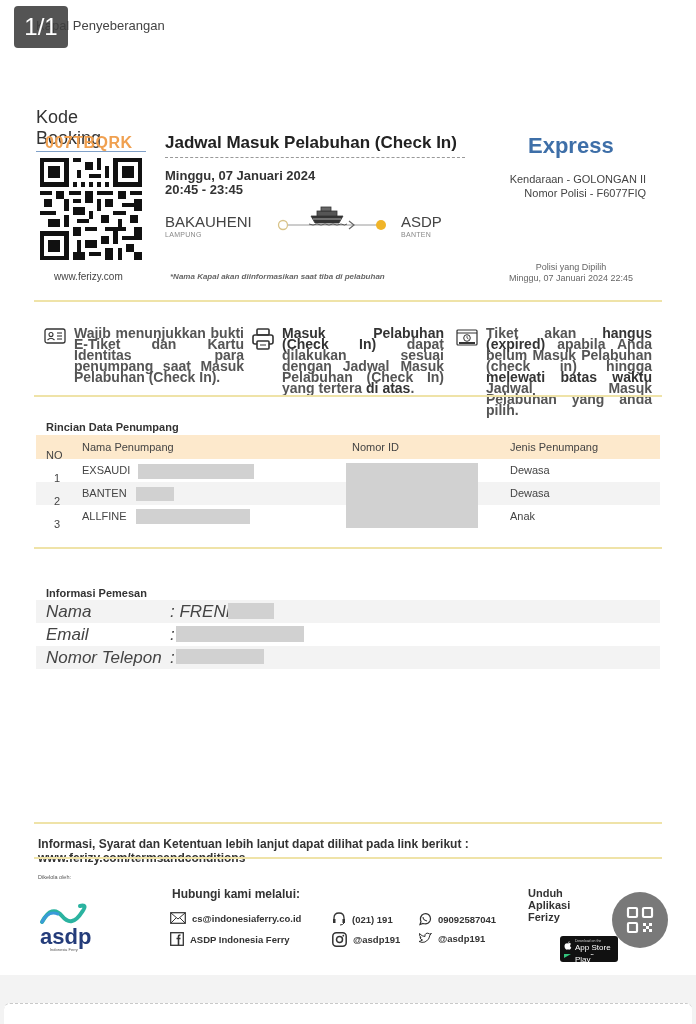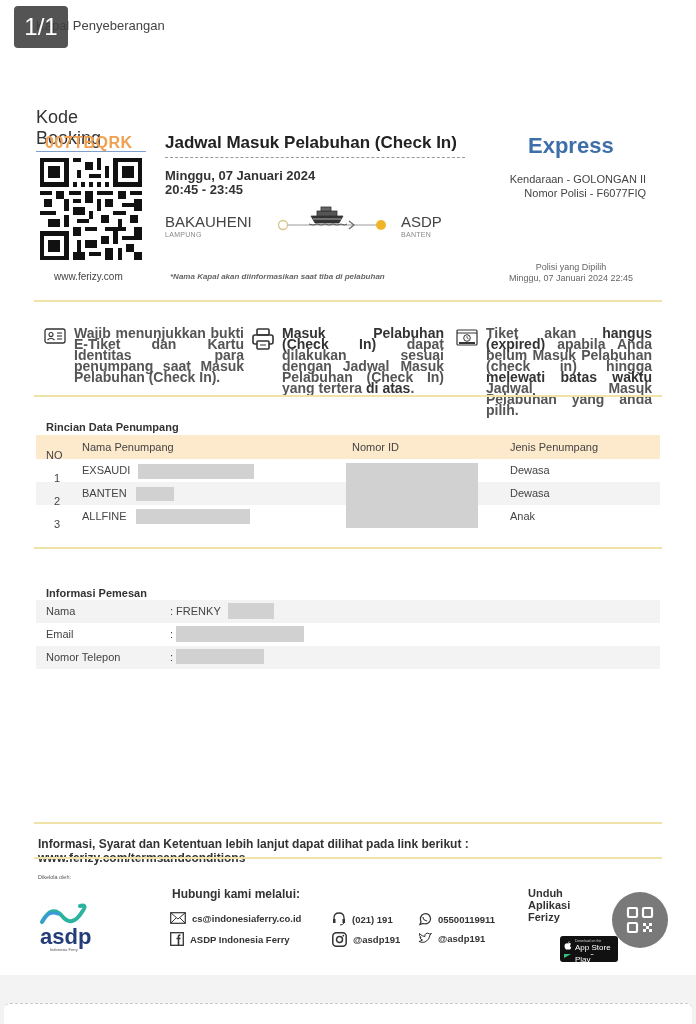--- a/index.html
+++ b/index.html
@@ -60,21 +60,21 @@
   .ptable .alt { background: #f3f3f3; }
   .ptable .c { position: absolute; top: 0; }
   .ptable .c-no { left: 10px; }
   .ptable .c-name { left: 46px; }
   .ptable .c-id { left: 316px; }
   .ptable .c-jenis { left: 474px; }
   .ptable .row .c-no { left: 18px; margin-top: 8px; }
   .ptable .head .c-no { left: 10px; }
   .redact { position: absolute; background: #d1d1d1; }
 
-  .otable { position: absolute; left: 36px; top: 600px; width: 624px; font-size: 11px; color: #444; }
+  .otable { position: absolute; left: 36px; top: 600px; width: 624px; font-size: 17px; color: #444; font-style: italic; }
   .otable .row { position: relative; height: 23px; line-height: 23px; }
   .otable .alt { background: #f3f3f3; }
   .otable .k { position: absolute; left: 10px; }
   .otable .v { position: absolute; left: 134px; }
 
   .terms { position: absolute; left: 38px; top: 837px; font-size: 12px; font-weight: bold; color: #333; }
 
   .dikelola { position: absolute; left: 38px; top: 874px; font-size: 5.5px; color: #555; }
   .asdp { position: absolute; left: 38px; top: 900px; }
   .hubungi { position: absolute; left: 172px; top: 887px; font-size: 12px; font-weight: bold; color: #333; }
@@ -339,21 +339,21 @@
         <circle cx="7.5" cy="7.5" r="3" fill="none" stroke="#333" stroke-width="1.5"></circle>
         <circle cx="11.3" cy="3.7" r="0.9" fill="#333"></circle>
       </svg>
     <span>@asdp191</span>
   </div>
   <div class="contact" style="left:418px;top:912px;">
     <svg width="14" height="14" viewBox="0 0 14 14">
         <path d="M2 12.5 L3 9.5 Q1.5 6 4 3 Q7 0.5 10.5 2.5 Q13.5 5 12 9 Q9.5 13 5 11.5 Z" fill="none" stroke="#333" stroke-width="1.2"></path>
         <path d="M5 5 Q5 8 9 9" fill="none" stroke="#333" stroke-width="1.1"></path>
       </svg>
-    <span>05500119911</span>
+    <span>09092587041</span>
   </div>
   <div class="contact" style="left:418px;top:932px;">
     <svg width="14" height="12" viewBox="0 0 14 12">
         <path d="M1 9.5 Q4 11 7 10 Q11.5 8 12 3 L13.5 1.5 L11.5 2 Q10 0.5 8 1.5 Q6.5 2.5 7 4.5 Q4 4.5 1.5 1.5 Q1 4 3 5.5 L2 5.5 Q2.5 7.5 4.5 8 Q3 9 1 9.5 Z" fill="none" stroke="#333" stroke-width="1"></path>
       </svg>
     <span>@asdp191</span>
   </div>
 
   <div class="unduh">Unduh Aplikasi Ferizy</div>
   <div class="store" style="top:915px;margin-top:29px;">

